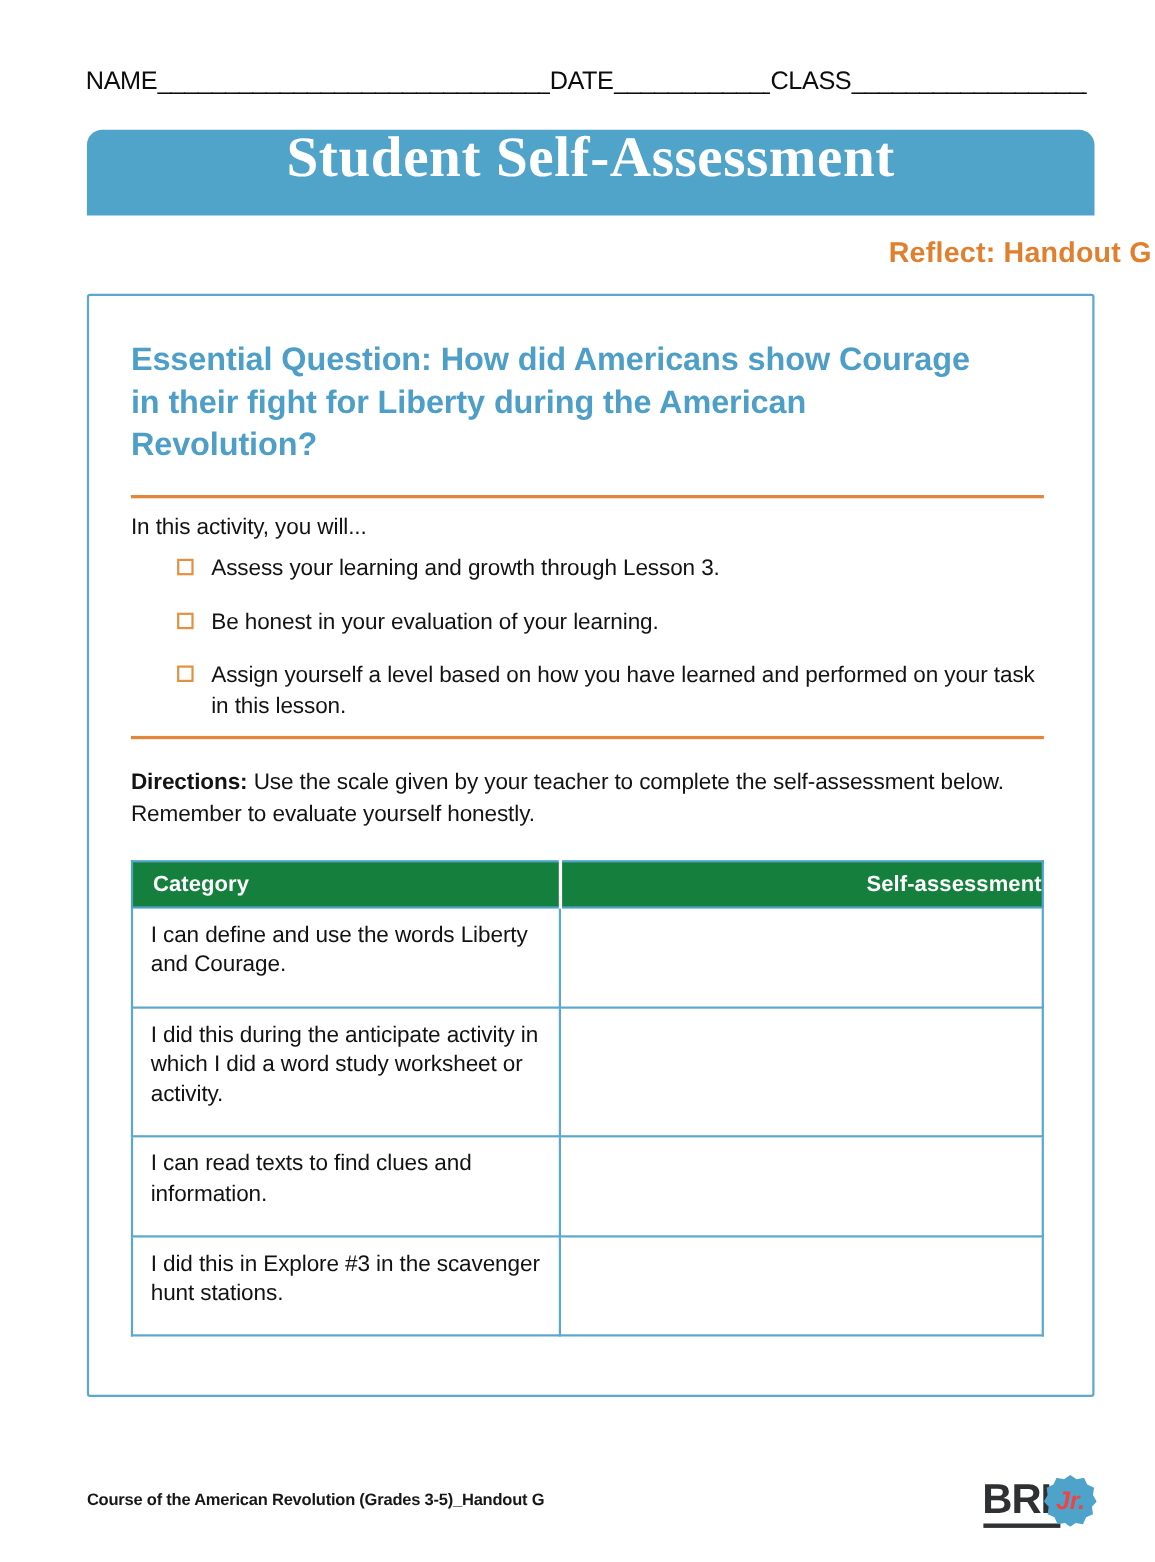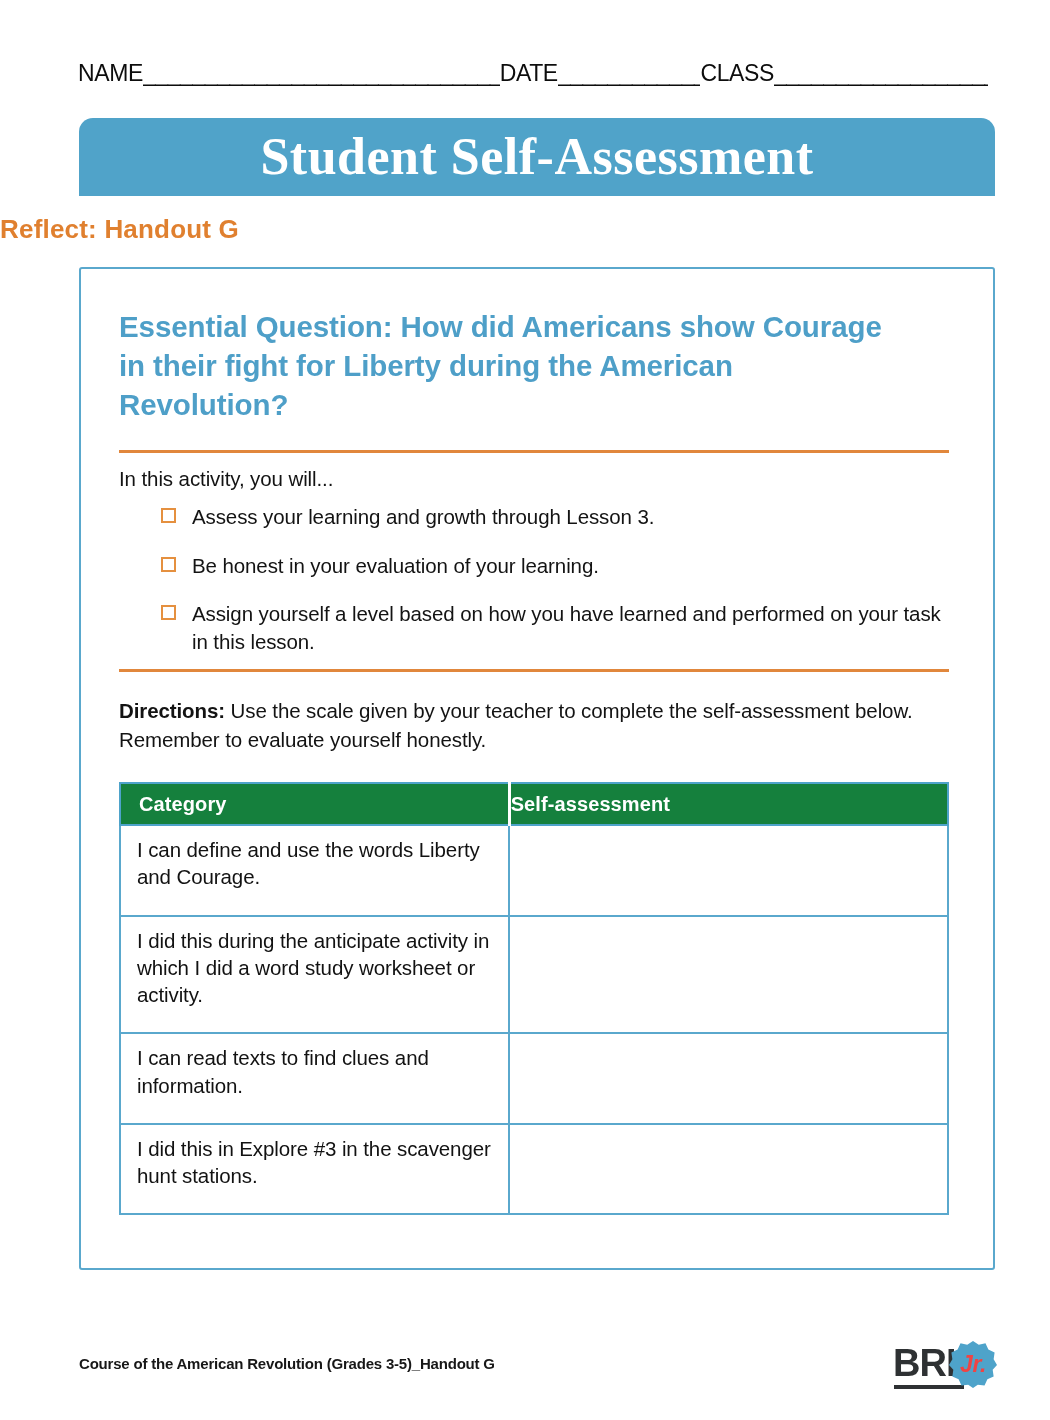--- a/index.html
+++ b/index.html
@@ -39,38 +39,38 @@
   
   .banner {
     position: absolute;
     left: 79px;
     top: 118px;
     width: 916px;
     height: 78px;
     background: #50a3c9;
     border-radius: 14px 14px 0 0;
     display: flex;
-    align-items: center;
+    align-items: flex-start;
     justify-content: center;
   }
   .banner-title {
     font-family: "Liberation Serif", serif;
     font-size: 52px;
     font-weight: 700;
     color: #ffffff;
     letter-spacing: 0.5px;
     line-height: 1;
   }
 
   .subtitle {
     position: absolute;
     left: 0;
     top: 214px;
     width: 1047px;
-    text-align: left;
+    text-align: right;
     font-size: 26px;
     font-weight: 700;
     color: #e0802f;
     letter-spacing: 0.2px;
   }
 
   
   .content-box {
     position: absolute;
     left: 79px;
@@ -170,21 +170,21 @@
     letter-spacing: 0.1px;
     height: 42px;
     vertical-align: middle;
     border: 2px solid #4ea3ca;
   }
   .tbl th.cat {
     text-align: left;
     padding-left: 18px;
     border-right: 3px solid #ffffff;
   }
-  .tbl th.sa { text-align: left; }
+  .tbl th.sa { text-align: right; }
   .tbl td {
     border: 2px solid #5aa8cd;
     font-size: 20.5px;
     line-height: 1.33;
     color: #121212;
     letter-spacing: -0.1px;
     vertical-align: top;
     padding: 10px 14px 24px 16px;
   }
   .tbl td.answer { padding: 0; }

